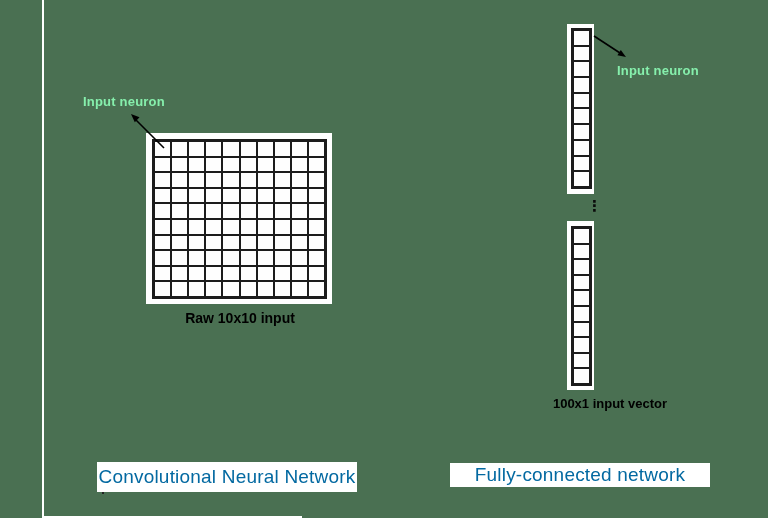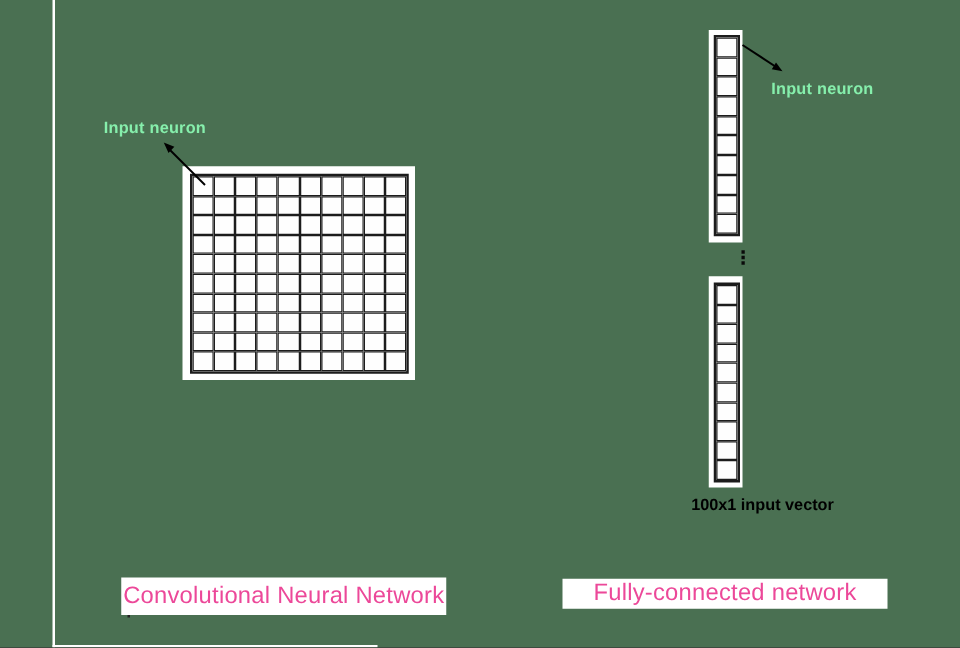--- a/index.html
+++ b/index.html
@@ -20,21 +20,21 @@
     position:absolute;color:#86efac;font-weight:700;font-size:13px;
     letter-spacing:0.2px;white-space:nowrap;
   }
   .caption{
     position:absolute;color:#000;font-weight:700;font-size:14px;
     line-height:1.22;text-align:center;
   }
   .caption-small{font-size:13px;}
   .labelbox{
     position:absolute;background:#ffffff;display:flex;align-items:center;justify-content:center;
-    color:#ec4899;font-size:19px;font-weight:400;letter-spacing:0.2px;
+    color:#0369a1;font-size:19px;font-weight:400;letter-spacing:0.2px;
   }
   .overlay{position:absolute;left:0;top:0;width:768px;height:518px;pointer-events:none;}
   .ellipsis{
     position:absolute;color:#0a0a0a;font-weight:700;font-size:15px;line-height:1;
     font-family:"DejaVu Sans",sans-serif;
   }
   .artifact-dot{position:absolute;width:2px;height:2px;background:#222;}
 </style>
 </head>
 <body>
@@ -145,20 +145,21 @@
       <div class="cell"></div>
       <div class="cell"></div>
       <div class="cell"></div>
       <div class="cell"></div>
       <div class="cell"></div>
     </div>
 
   <div class="annot" style="left:83px;top:94px;">Input neuron</div>
 
   <div class="caption" style="left:160px;top:310px;width:160px;">
+    <div>Raw 10x10 input</div>
   </div>
 
   <div class="labelbox" style="left:97px;top:462px;width:260px;height:30px;">
     <span>Convolutional Neural Network</span>
   </div>
 
   <div class="artifact-dot" style="left:102px;top:492px;"></div>
 
   <div class="panel" style="left:567px;top:24px;width:27px;height:170px;"></div>
   <div class="gridbox" style="left: 571px; top: 28px; width: 21px; height: 161px; grid-template-rows: repeat(10, 1fr); grid-template-columns: repeat(1, 1fr);">

